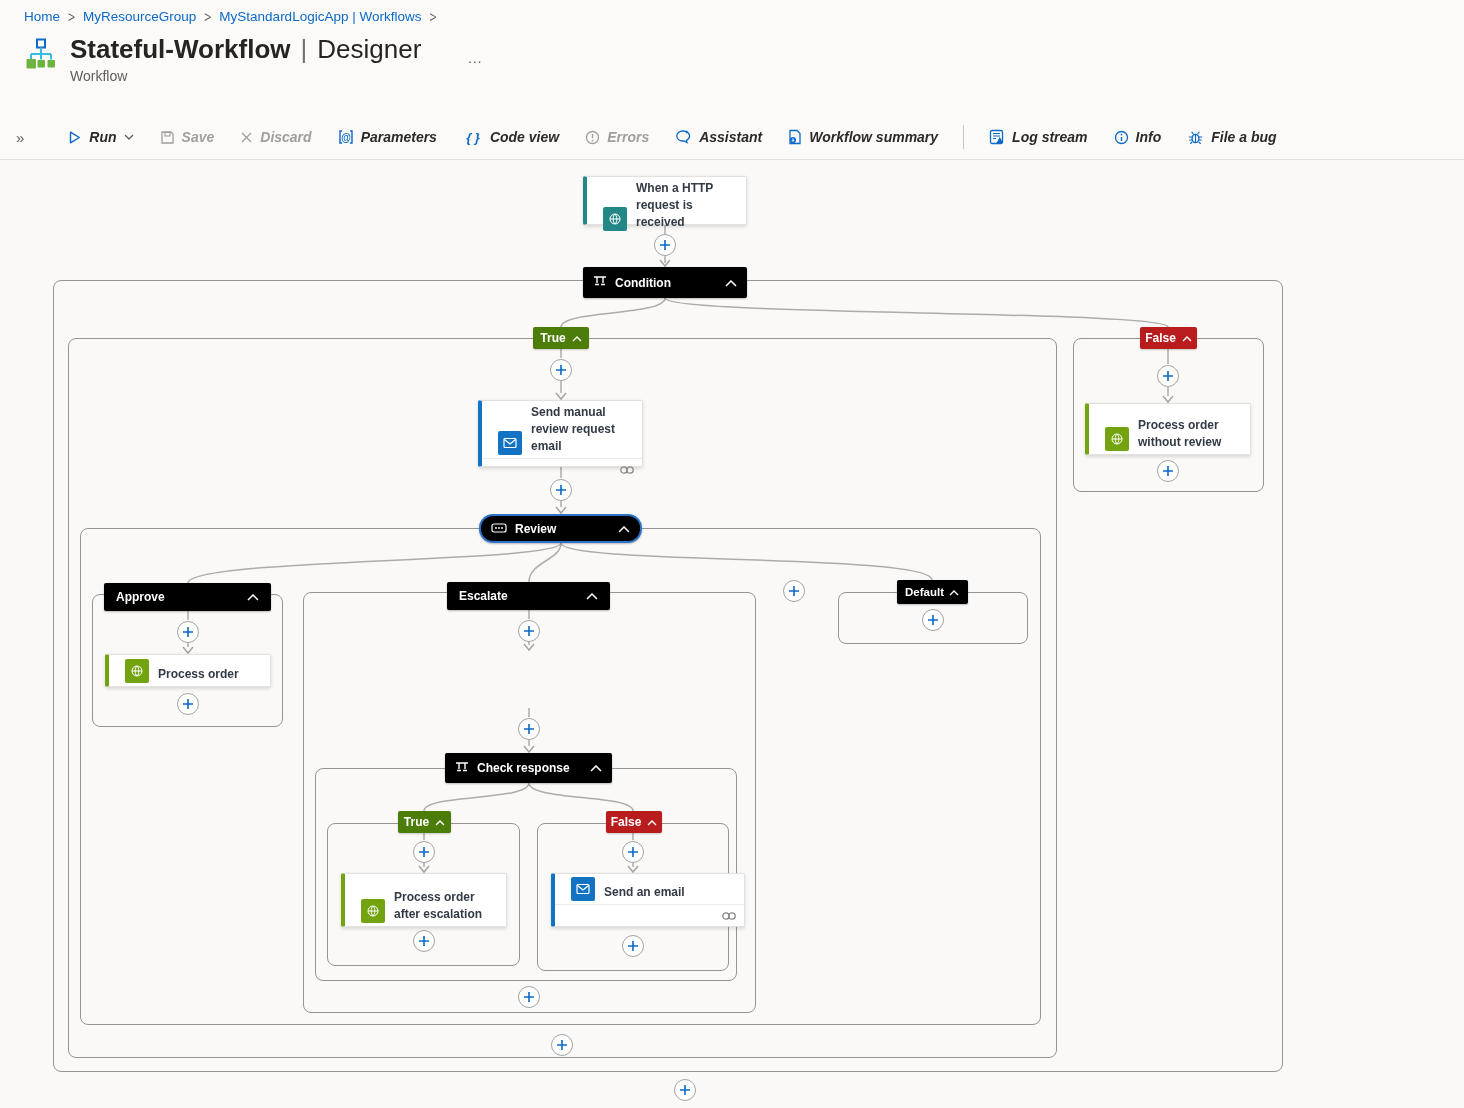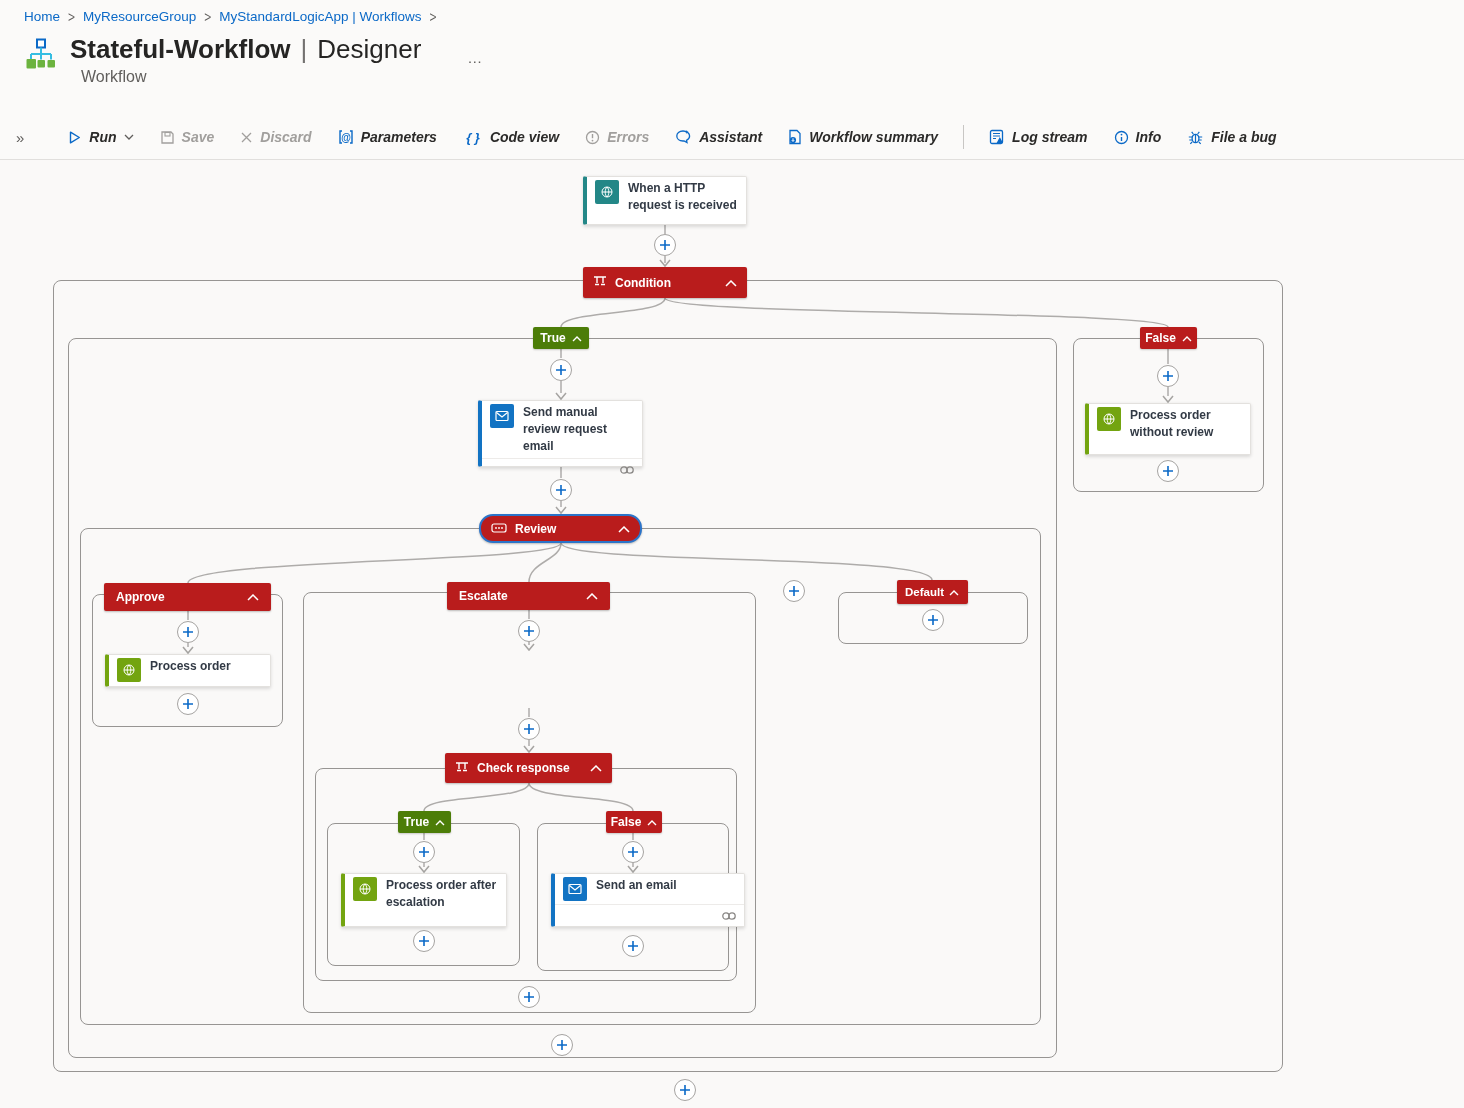--- a/index.html
+++ b/index.html
@@ -12,49 +12,49 @@
   .top{height:159px;display:flex;flex-direction:column;border-bottom:1px solid #e1dfdd;background:#fbfaf9;}
   .breadcrumb{padding:9px 0 0 24px;font-size:13.5px;display:flex;gap:8px;align-items:center;}
   .breadcrumb a{color:#0b69c7;text-decoration:none;cursor:pointer;}
   .bc-sep{color:#605e5c;font-size:12px;transform:scaleY(1.25);}
   .title-row{display:flex;align-items:flex-start;padding:10px 0 0 26px;gap:14px;}
   .app-icon{margin-top:4px;flex:none;}
   .title-col h1{margin:0;font-size:26px;font-weight:700;display:flex;align-items:baseline;gap:10px;color:#252423;}
   .title-view{font-weight:400;}
   .title-sep{font-weight:300;color:#737170;}
   .more-btn{background:none;border:none;color:#605e5c;font-size:15px;letter-spacing:2px;margin:14px 0 0 26px;cursor:pointer;}
-  .subtitle{font-size:16px;color:#605e5c;margin-top:3px;margin-left:11px;}
+  .subtitle{font-size:14px;color:#605e5c;margin-top:3px;}
   
   .toolbar{margin-top:auto;display:flex;align-items:center;height:44px;padding-left:8px;}
   .expand-btn{background:none;border:none;color:#605e5c;font-size:15px;padding:0 8px;margin-right:22px;cursor:pointer;}
   .tb{display:flex;align-items:center;gap:7px;background:none;border:none;
       font-family:"Liberation Sans","DejaVu Sans",sans-serif;font-size:14px;font-weight:600;
       color:#2b2a29;padding:0 13px;height:36px;cursor:pointer;white-space:nowrap;font-style:italic;}
   .tb.disabled{color:#a19f9d;cursor:default;}
   .tb .ic{display:flex;align-items:center;}
   .tb-divider{width:1px;height:24px;background:#c8c6c4;margin:0 12px;}
   
   .canvas{position:relative;width:1464px;height:948px;background:#faf9f8;}
   .cont{position:absolute;border:1px solid #979593;border-radius:8px;box-sizing:border-box;}
   .wires{position:absolute;left:0;top:0;pointer-events:none;}
   .wire{stroke:#aeacaa;stroke-width:1.5;fill:none;}
   .arrow{stroke:#a6a4a2;stroke-width:1.5;fill:none;}
-  .scope{position:absolute;background:#b91c1c;color:#fff;border-radius:2px;display:flex;align-items:center;gap:8px;
+  .scope{position:absolute;background:#000000;color:#fff;border-radius:2px;display:flex;align-items:center;gap:8px;
          padding:0 10px;font-size:12px;font-weight:700;box-sizing:border-box;cursor:pointer;
          box-shadow:0 1px 2px rgba(0,0,0,.25);}
   .scope .grow{flex:1;}
   .scope.selected{border:2px solid #2b74c9;}
   .badge{position:absolute;display:flex;align-items:center;justify-content:center;gap:6px;color:#fff;
          font-size:12px;font-weight:700;border-radius:2px;height:22px;box-sizing:border-box;cursor:pointer;
          box-shadow:0 1px 2px rgba(0,0,0,.2);}
   .badge.green{background:#4c7d08;}
   .badge.red{background:#b91c1c;}
   .acard{position:absolute;background:#fff;border:1px solid #e3e1de;border-left:4px solid #ccc;border-radius:2px;
          box-shadow:0 1.6px 3.6px rgba(0,0,0,.13);display:flex;flex-direction:column;box-sizing:border-box;cursor:pointer;}
-  .acard .main{flex:1;display:flex;align-items:flex-start;gap:9px;padding:3px 8px;}
+  .acard .main{flex:1;display:flex;align-items:flex-end;gap:9px;padding:3px 8px;margin-left:8px;}
   .acard .cic{width:24px;height:24px;border-radius:2px;display:flex;align-items:center;justify-content:center;flex:none;}
   .acard .lbl{font-size:12px;font-weight:700;color:#323a45;line-height:1.42;}
   .acard .foot{height:21px;border-top:1px solid #edebe9;display:flex;align-items:center;justify-content:flex-end;padding:0 7px;flex:none;}
   .bl-teal{border-left-color:#238787;}  .bg-teal{background:#238787;}
   .bl-blue{border-left-color:#1273c3;}  .bg-blue{background:#1273c3;}
   .bl-green{border-left-color:#73a410;} .bg-green{background:#73a410;}
   .plus{position:absolute;width:22px;height:22px;border-radius:50%;background:#fff;border:1px solid #a5a3a1;
         display:flex;align-items:center;justify-content:center;cursor:pointer;box-sizing:border-box;padding:0;}
 </style>
 </head>

